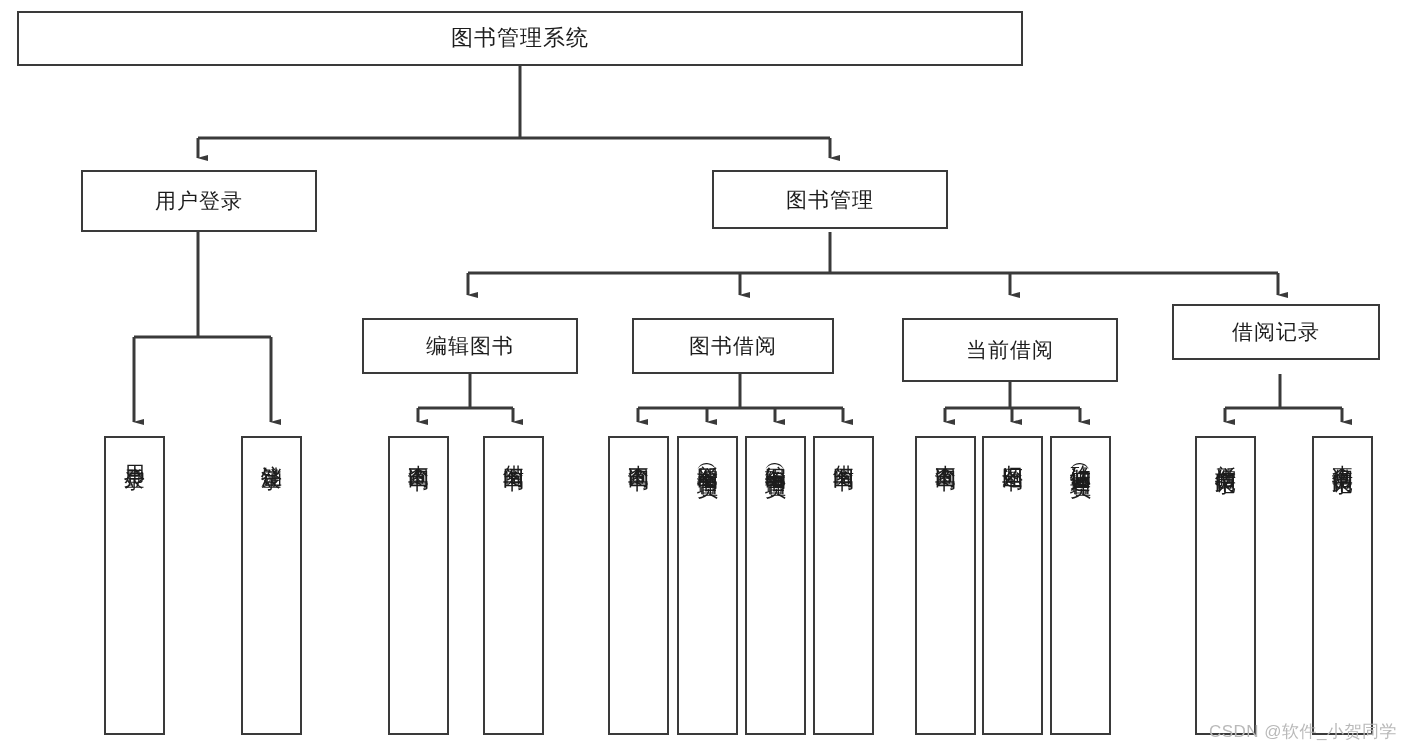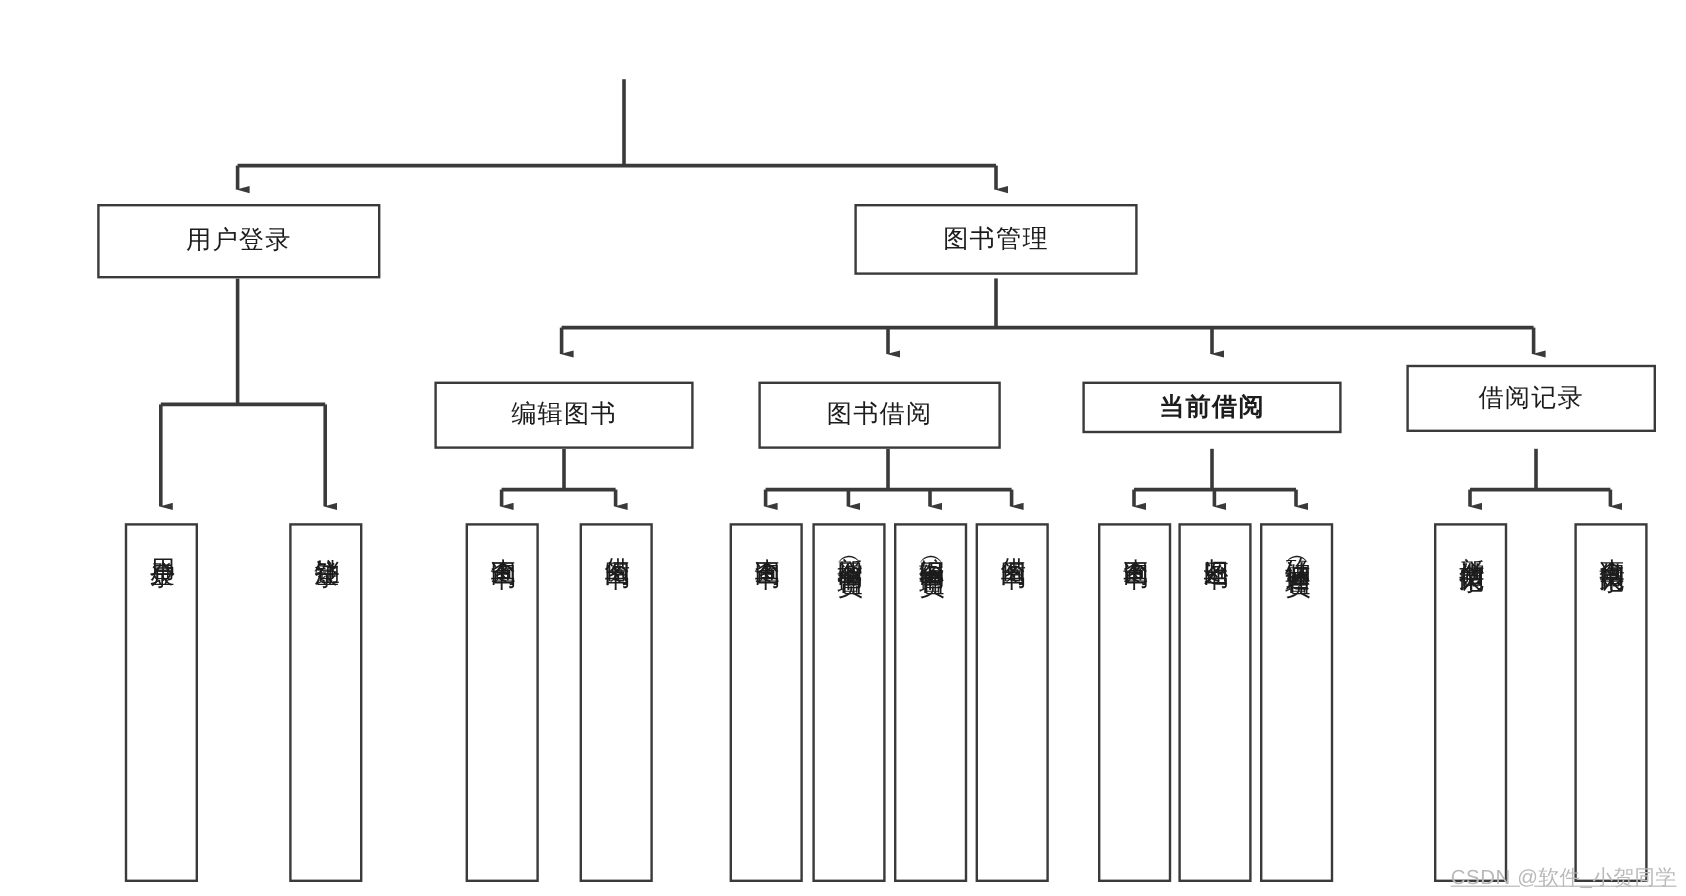--- a/index.html
+++ b/index.html
@@ -56,21 +56,20 @@
   }
   .watermark{
     position:absolute;
     right:8px;
     bottom:4px;
     font-size:17px;
     color:#b9b9b9;
     letter-spacing:0.5px;
     white-space:nowrap;
     user-select:none;
-    text-decoration:underline;
   }
 </style>
 </head>
 <body>
 
 <div id="canvas">
 
   <svg id="wires" viewBox="0 0 1405 747">
     <defs>
       <marker id="arrow" markerWidth="10" markerHeight="12" refX="3" refY="10" orient="auto" markerUnits="userSpaceOnUse">
@@ -114,38 +113,41 @@
       <path d="M1012,408 L1012,422" marker-end="url(#arrow)"></path>
       <path d="M1080,408 L1080,422" marker-end="url(#arrow)"></path>
 
       <path d="M1280,374 L1280,408"></path>
       <path d="M1225,408 L1342,408"></path>
       <path d="M1225,408 L1225,422" marker-end="url(#arrow)"></path>
       <path d="M1342,408 L1342,422" marker-end="url(#arrow)"></path>
     </g>
   </svg>
 
+  <div class="node h root" style="left:17px; top:11px; width:1006px; height:55px;">
+    <span>图书管理系统</span>
+  </div>
 
   <div class="node h" style="left:81px; top:170px; width:236px; height:62px;">
     <span>用户登录</span>
   </div>
 
   <div class="node h" style="left:712px; top:170px; width:236px; height:59px;">
     <span>图书管理</span>
   </div>
 
   <div class="node h" style="left:362px; top:318px; width:216px; height:56px;">
     <span>编辑图书</span>
   </div>
 
   <div class="node h" style="left:632px; top:318px; width:202px; height:56px;">
     <span>图书借阅</span>
   </div>
 
-  <div class="node h" style="left:902px; top:318px; width:216px; height:43px;font-weight:bold;">
+  <div class="node h" style="left:902px; top:318px; width:216px; height:64px;">
     <span>当前借阅</span>
   </div>
 
   <div class="node h" style="left:1172px; top:304px; width:208px; height:56px;">
     <span>借阅记录</span>
   </div>
 
   <div class="node v" style="left:104px; top:436px; width:61px; height:299px;">
     <span class="vtext">用户登录</span>
   </div>

